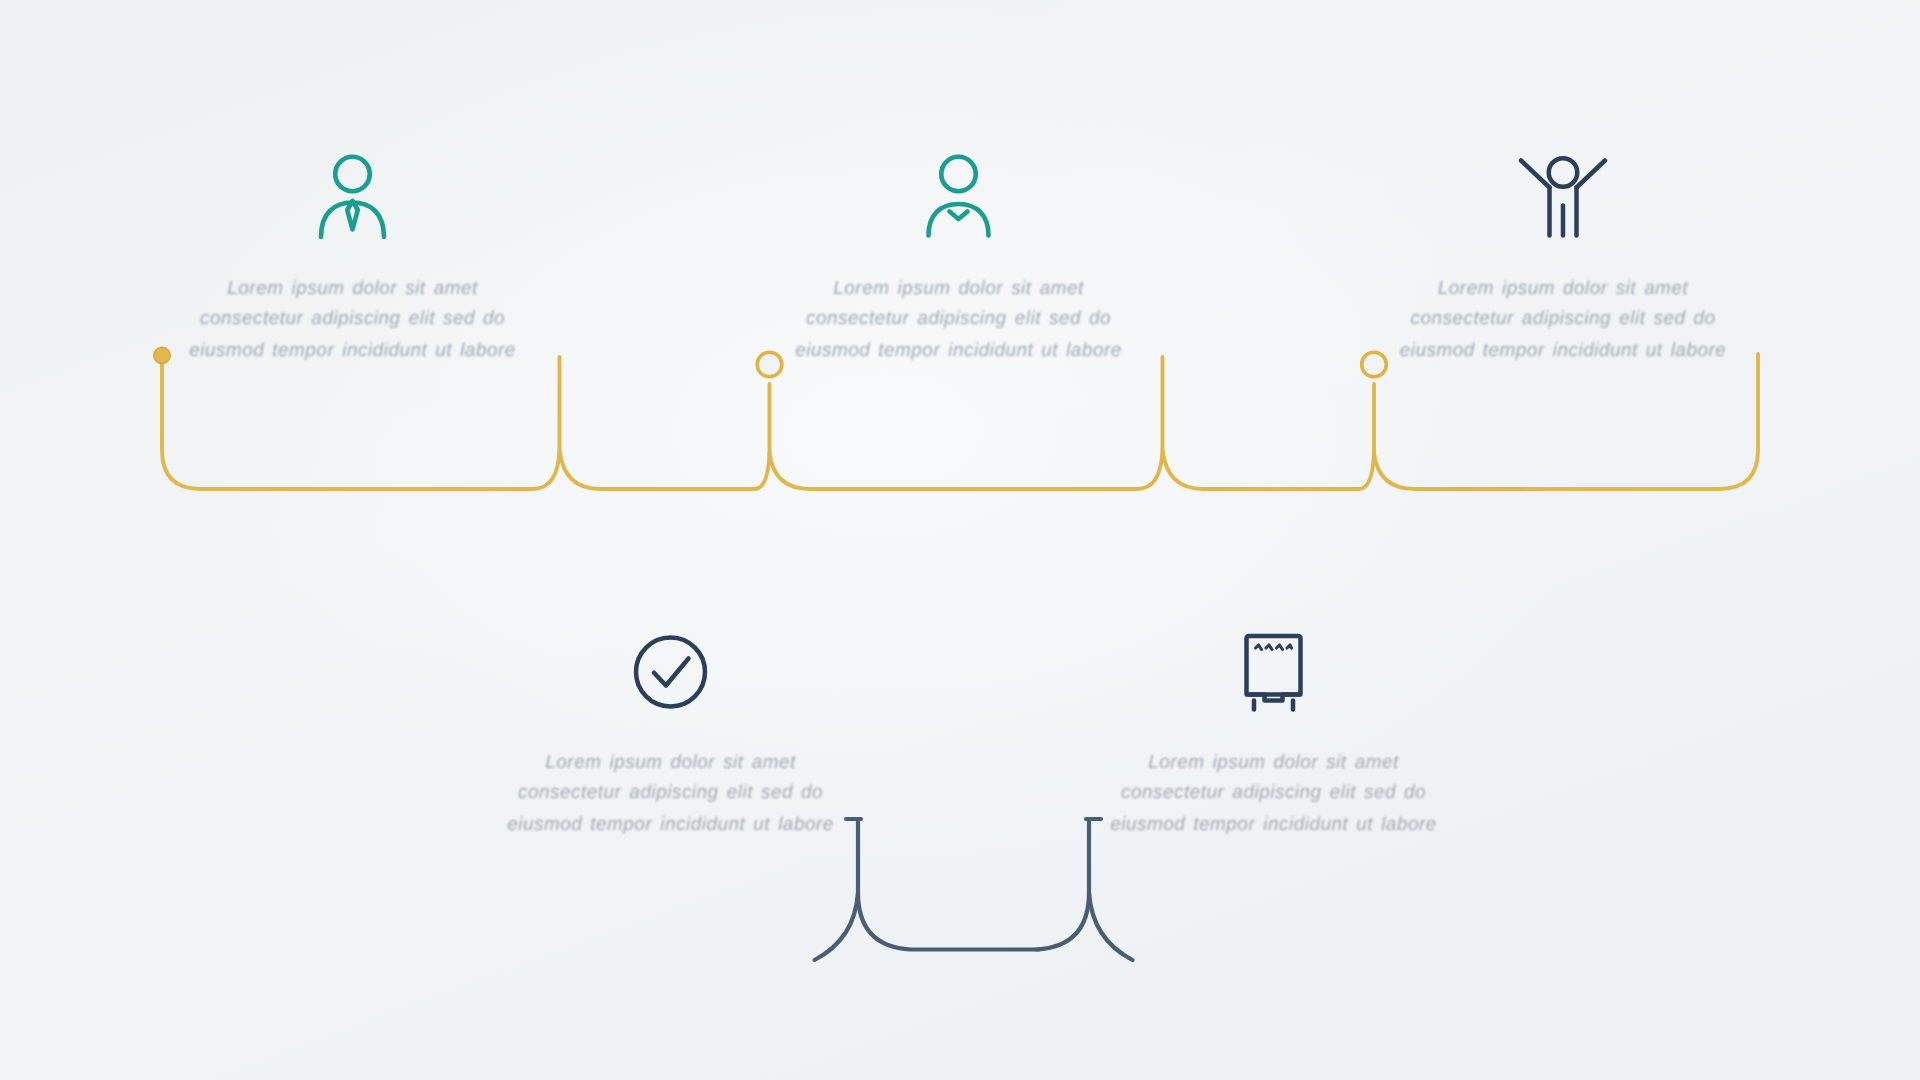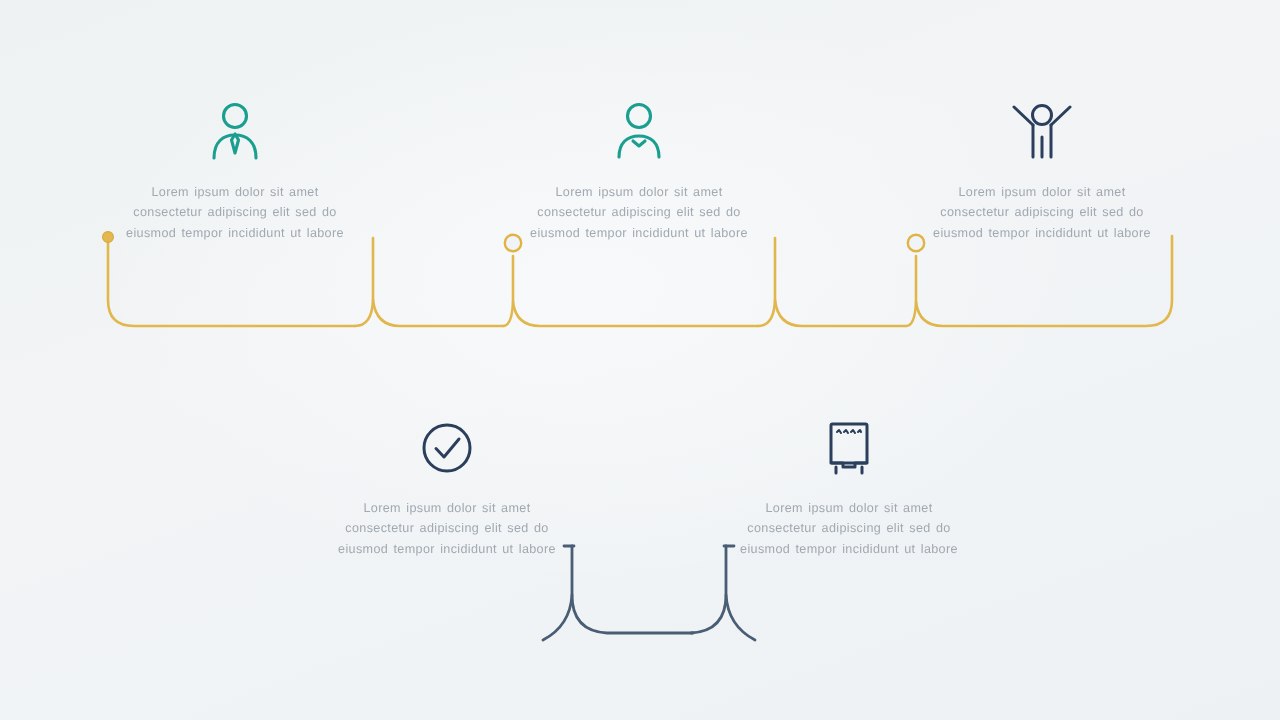--- a/index.html
+++ b/index.html
@@ -14,20 +14,21 @@
     font-family: "Liberation Sans", sans-serif;
   }
 
   #infographic {
     position: relative;
     width: 1280px;
     height: 720px;
     background:
       radial-gradient(ellipse 700px 420px at 46% 40%, #f7f9fa 0%, rgba(247,249,250,0) 70%),
       linear-gradient(160deg, #eef2f2 0%, #f2f4f6 38%, #f0f3f5 70%, #eef1f4 100%);
+    font-style: italic;
   }
 
   
   #connector-layer {
     position: absolute;
     left: 0;
     top: 0;
     width: 1280px;
     height: 720px;
     pointer-events: none;

